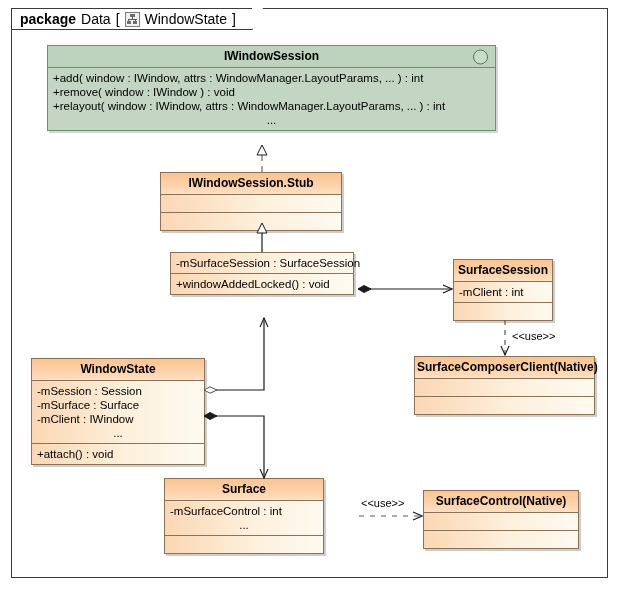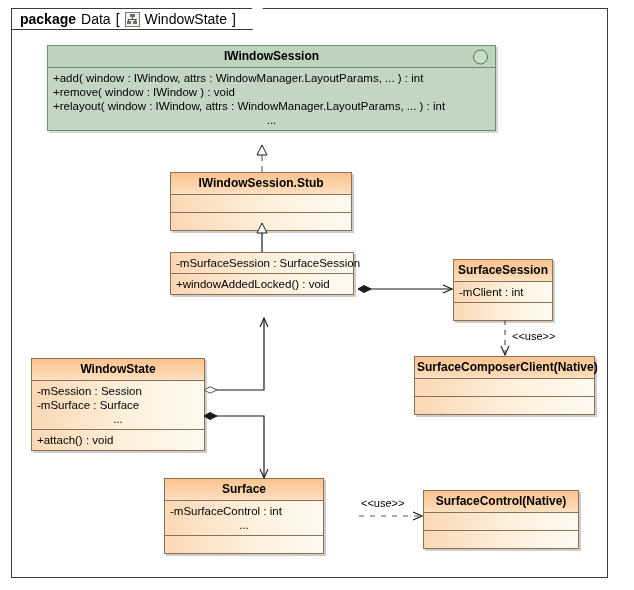--- a/index.html
+++ b/index.html
@@ -239,21 +239,21 @@
       <span class="iface-circle"></span>
     </div>
     <div class="cmp">
       <div class="line">+add( window : IWindow, attrs : WindowManager.LayoutParams, ... ) : int</div>
       <div class="line">+remove( window : IWindow ) : void</div>
       <div class="line">+relayout( window : IWindow, attrs : WindowManager.LayoutParams, ... ) : int</div>
       <div class="dots">...</div>
     </div>
   </div>
 
-  <div class="umlbox cls" style="left:170px; top:172px; width:182px;">
+  <div class="umlbox cls" style="left:160px; top:172px; width:182px;">
     <div class="hdr">IWindowSession.Stub</div>
     <div class="cmp empty"></div>
     <div class="cmp empty"></div>
   </div>
 
   <div class="umlbox cls" style="left:170px; top:252px; width:184px;">
     <div class="cmp">
       <div class="line">-mSurfaceSession : SurfaceSession</div>
     </div>
     <div class="cmp">
@@ -273,20 +273,21 @@
     <div class="hdr">SurfaceComposerClient(Native)</div>
     <div class="cmp empty"></div>
     <div class="cmp empty"></div>
   </div>
 
   <div class="umlbox cls" style="left:31px; top:358px; width:174px;">
     <div class="hdr">WindowState</div>
     <div class="cmp">
       <div class="line">-mSession : Session</div>
       <div class="line">-mSurface : Surface</div>
+      <div class="line">-mClient : IWindow</div>
       <div class="dots">...</div>
     </div>
     <div class="cmp">
       <div class="line">+attach() : void</div>
     </div>
   </div>
 
   <div class="umlbox cls" style="left:164px; top:478px; width:160px;">
     <div class="hdr">Surface</div>
     <div class="cmp">

